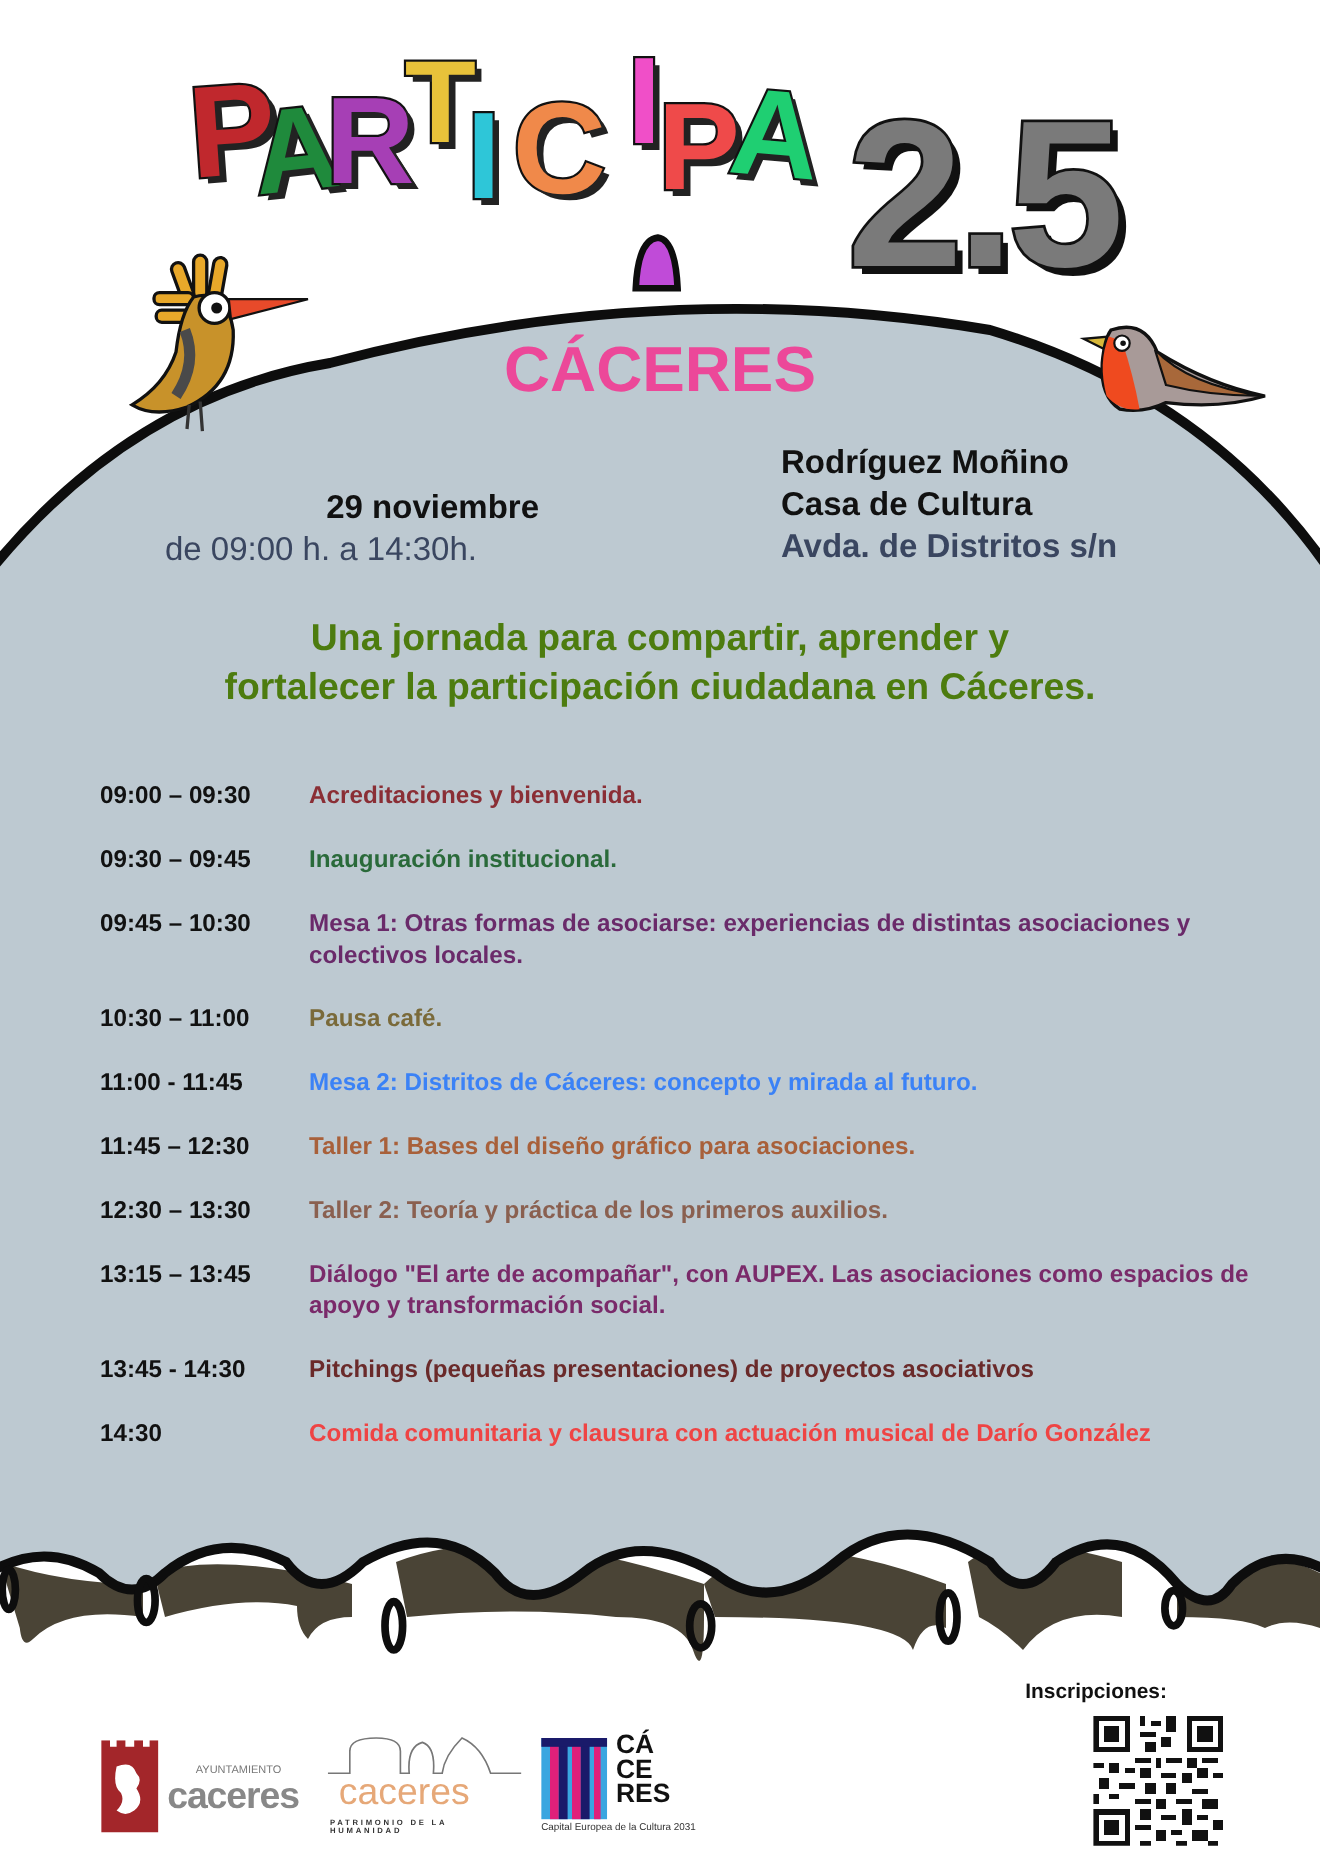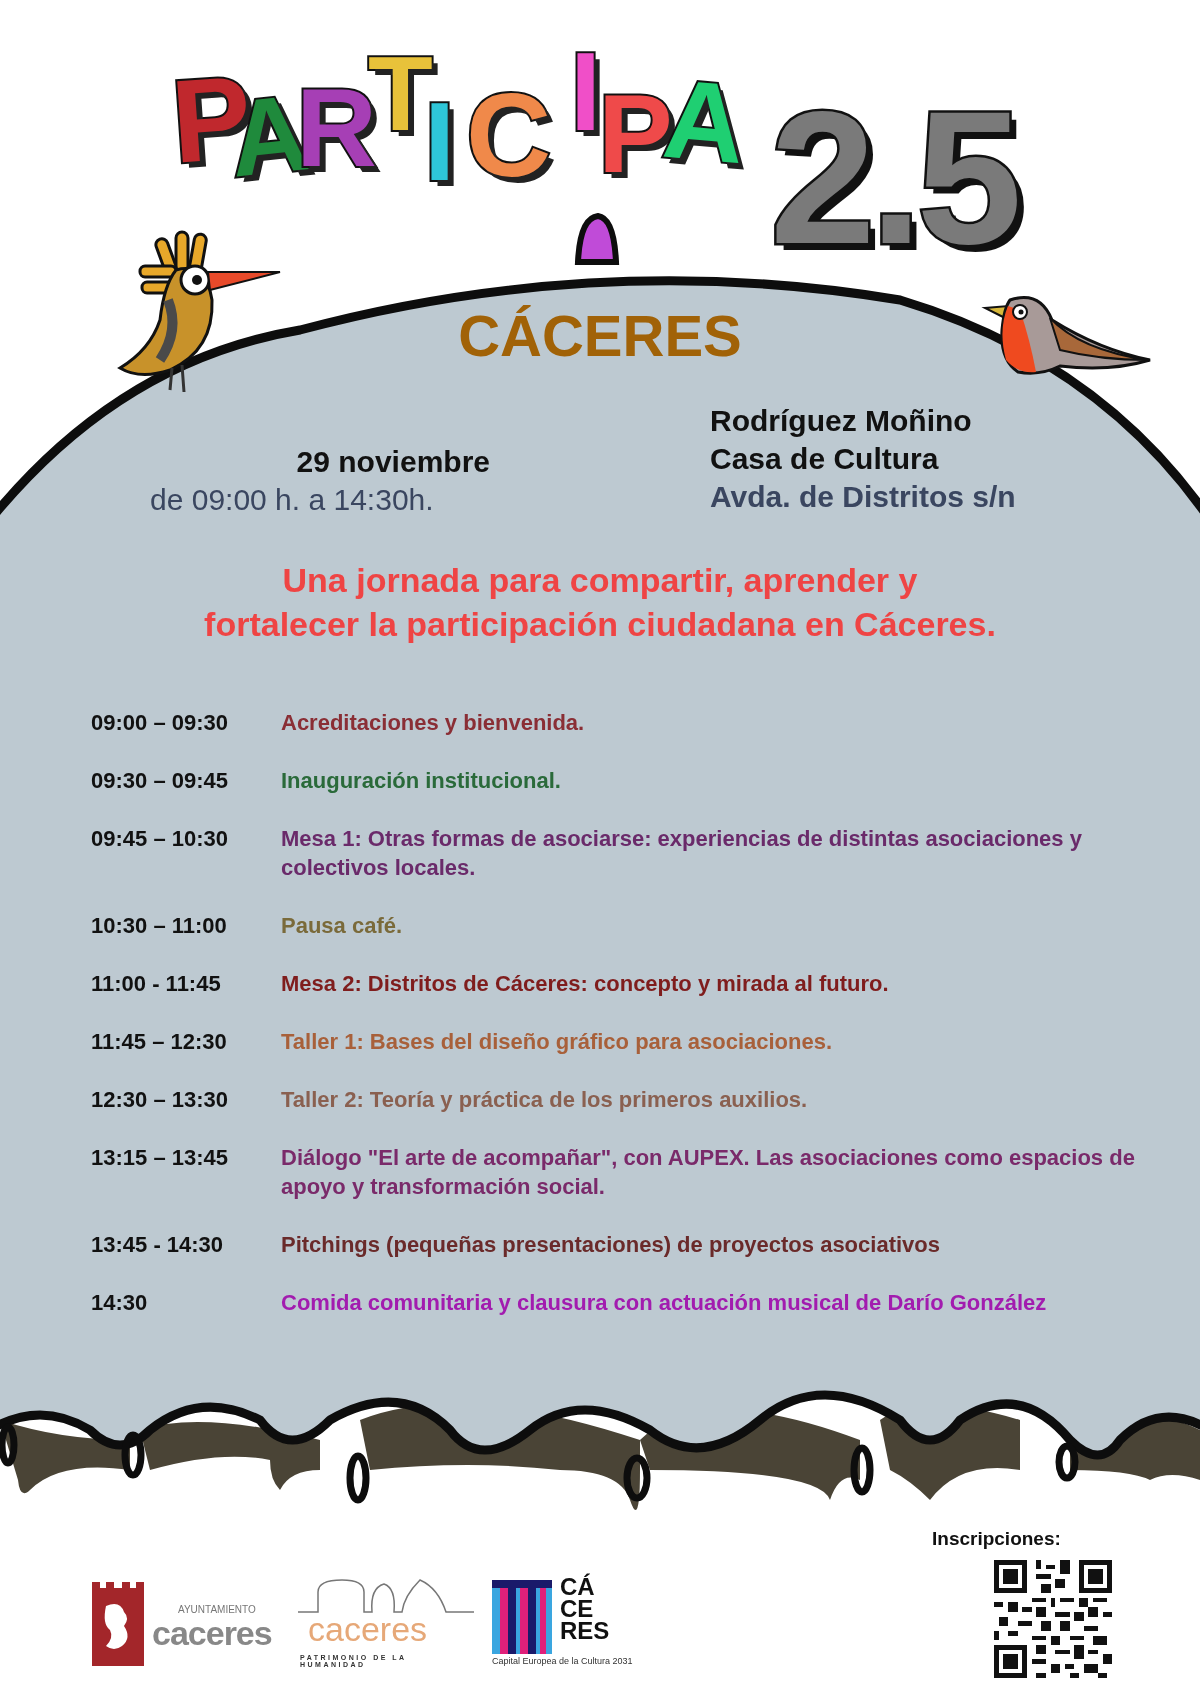--- a/index.html
+++ b/index.html
@@ -1,28 +1,28 @@
 <!DOCTYPE html>
 <html><head>
 <meta charset="utf-8">
 <style>
   html, body { margin:0; padding:0; }
   body { width:1200px; height:1698px; background:#ffffff; position:relative; overflow:hidden; font-family:"Liberation Sans", sans-serif; }
   .abs { position:absolute; }
   #bg-svg { position:absolute; left:0; top:0; }
   .title-letter { position:absolute; font-family:"Liberation Sans", sans-serif; font-weight:bold; -webkit-text-stroke:4px #111; paint-order:stroke fill; text-shadow:6px 6px 0 #222; line-height:1; }
   .num { position:absolute; font-family:"Liberation Sans", sans-serif; font-weight:bold; color:#7a7a7a; -webkit-text-stroke:5px #111; paint-order:stroke fill; text-shadow:7px 7px 0 #111; line-height:1; }
-  #city { left:0; width:1200px; top:302px; text-align:center; font-size:58px; font-weight:bold; color:#a16207; }
+  #city { left:0; width:1200px; top:302px; text-align:center; font-size:58px; font-weight:bold; color:#ec4899; }
   #date-block { left:150px; top:445px; width:340px; }
   #date-line { font-size:30px; font-weight:bold; color:#111; text-align:right; }
   #time-line { font-size:30px; font-weight:normal; color:#3a4660; margin-top:4px; }
   #venue-block { left:710px; top:402px; }
   .venue-l { font-size:30px; font-weight:bold; color:#111; line-height:38px; }
   .venue-addr { font-size:30px; font-weight:bold; color:#3a4660; line-height:38px; }
-  #tagline { left:100px; width:1000px; top:558px; text-align:center; font-size:34px; color:#ef4444; font-weight:bold; line-height:44px; }
+  #tagline { left:100px; width:1000px; top:558px; text-align:center; font-size:34px; color:#4d7c0f; font-weight:bold; line-height:44px; }
   #schedule { left:47px; top:708px; width:1120px; }
   .row { display:flex; font-size:22px; font-weight:bold; line-height:29px; margin-bottom:29px; }
   .row .t { width:190px; flex-shrink:0; color:#111;margin-left:44px; }
   .row .d { flex:1; }
   #reg-label { left:932px; top:1528px; font-size:19px; font-weight:bold; color:#111; }
   #qr { left:994px; top:1560px; width:118px; height:118px; }
   .logo { position:absolute; }
 </style>
 </head>
 <body>
@@ -129,41 +129,41 @@
   <div class="row">
       <span class="t">09:45 – 10:30</span>
       <span class="d" style="color:#6a2a6a;padding-right:40px">Mesa 1: Otras formas de asociarse: experiencias de distintas asociaciones y colectivos locales.</span>
     </div>
   <div class="row">
       <span class="t">10:30 – 11:00</span>
       <span class="d" style="color:#7a6a3a">Pausa café.</span>
     </div>
   <div class="row">
       <span class="t">11:00 - 11:45</span>
-      <span class="d" style="color:#7f1d1d">Mesa 2: Distritos de Cáceres: concepto y mirada al futuro.</span>
+      <span class="d" style="color:#3b82f6">Mesa 2: Distritos de Cáceres: concepto y mirada al futuro.</span>
     </div>
   <div class="row">
       <span class="t">11:45 – 12:30</span>
       <span class="d" style="color:#a8603a">Taller 1: Bases del diseño gráfico para asociaciones.</span>
     </div>
   <div class="row">
       <span class="t">12:30 – 13:30</span>
       <span class="d" style="color:#8a6050">Taller 2: Teoría y práctica de los primeros auxilios.</span>
     </div>
   <div class="row">
       <span class="t">13:15 – 13:45</span>
       <span class="d" style="color:#7a2a6a">Diálogo "El arte de acompañar", con AUPEX. Las asociaciones como espacios de apoyo y transformación social.</span>
     </div>
   <div class="row">
       <span class="t">13:45 - 14:30</span>
       <span class="d" style="color:#6a2a2a">Pitchings (pequeñas presentaciones) de proyectos asociativos</span>
     </div>
   <div class="row">
       <span class="t">14:30</span>
-      <span class="d" style="color:#a21caf">Comida comunitaria y clausura con actuación musical de Darío González</span>
+      <span class="d" style="color:#ef4444">Comida comunitaria y clausura con actuación musical de Darío González</span>
     </div>
 </div>
 
 <div class="logo" style="left:92px;top:1582px;width:190px;height:84px;">
   <svg width="52" height="84" viewBox="0 0 52 84" style="position:absolute;left:0;top:0">
     <path d="M0 0 H8 V6 H14 V0 H22 V6 H30 V0 H38 V6 H44 V0 H52 V84 H0 Z" fill="#a3262a"></path>
     <path d="M14 24 Q28 18 32 30 Q38 36 32 44 Q40 56 30 64 Q22 70 14 64 Q22 56 18 48 Q10 42 14 24 Z" fill="#fff"></path>
   </svg>
   <div style="position:absolute;left:62px;top:22px;font-size:10px;color:#777;margin-left:24px;">AYUNTAMIENTO</div>
   <div style="position:absolute;left:60px;top:32px;font-size:34px;color:#888;font-weight:bold;letter-spacing:-1px;">caceres</div>

